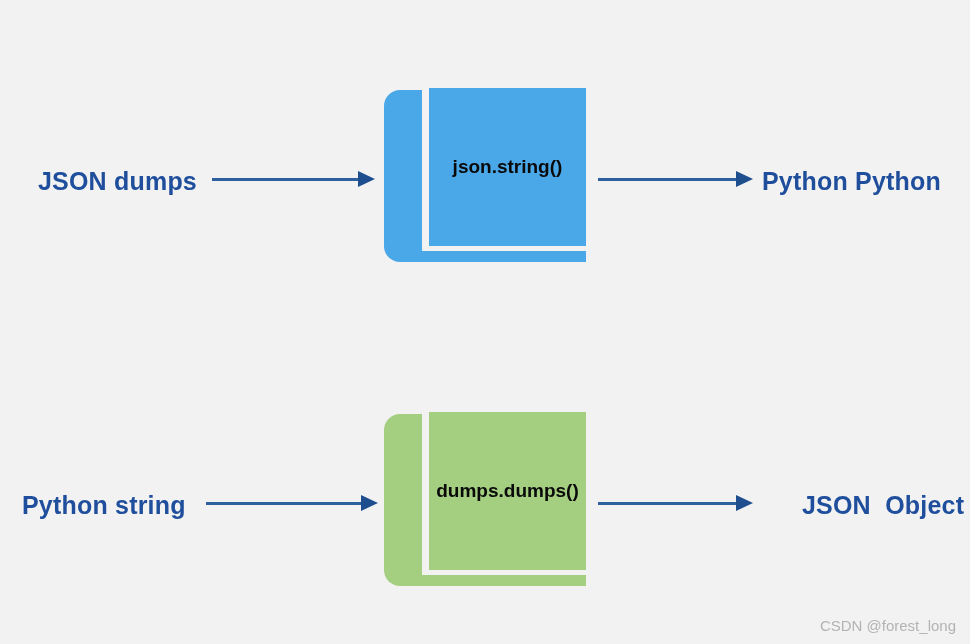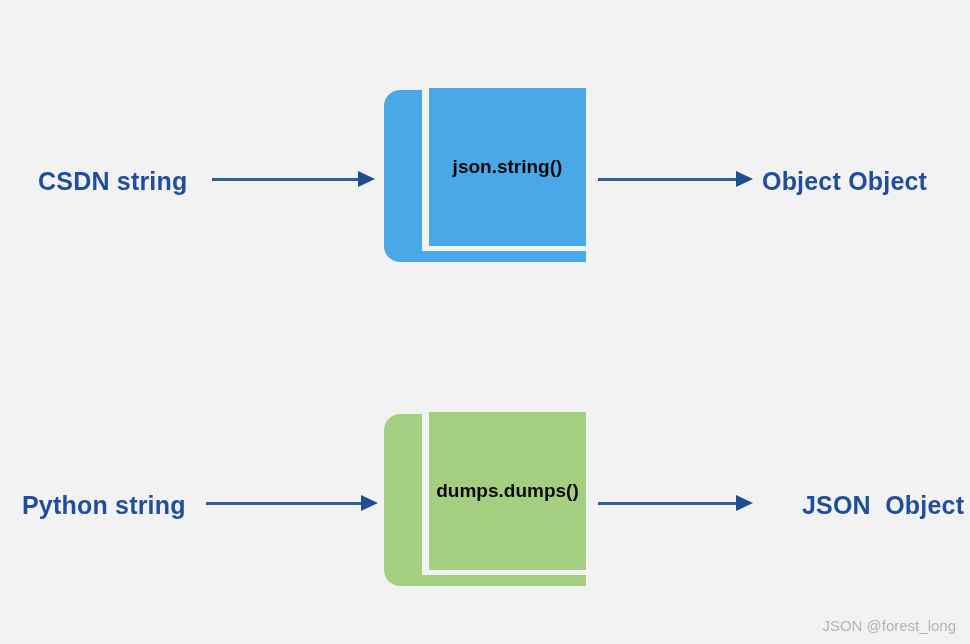--- a/index.html
+++ b/index.html
@@ -147,40 +147,40 @@
     white-space: pre;
   }
 </style>
 </head>
 <body>
 
 <div id="canvas">
 
   <div class="flow-row" id="row-loads">
 
-    <div class="side-label label-left" id="label-json-string">CSDN string</div>
+    <div class="side-label label-left" id="label-json-string">JSON dumps</div>
 
     <div class="arrow" id="arrow-in-loads">
       <div class="shaft"></div>
       <div class="head"></div>
     </div>
 
     <div class="book" id="book-loads">
       <div class="spine"></div>
       <div class="pages"></div>
       <div class="base"></div>
       <div class="fn-label">json.string()</div>
     </div>
 
     <div class="arrow" id="arrow-out-loads">
       <div class="shaft"></div>
       <div class="head"></div>
     </div>
 
-    <div class="side-label label-right" id="label-python-object">Object Object</div>
+    <div class="side-label label-right" id="label-python-object">Python Python</div>
   </div>
 
   <div class="flow-row" id="row-dumps">
 
     <div class="side-label label-left" id="label-python-string">Python string</div>
 
     <div class="arrow" id="arrow-in-dumps">
       <div class="shaft"></div>
       <div class="head"></div>
     </div>
@@ -193,15 +193,15 @@
     </div>
 
     <div class="arrow" id="arrow-out-dumps">
       <div class="shaft"></div>
       <div class="head"></div>
     </div>
 
     <div class="side-label label-right" id="label-json-object">JSON  Object</div>
   </div>
 
-  <div id="watermark">JSON @forest_long</div>
+  <div id="watermark">CSDN @forest_long</div>
 
 </div>
 
 </body></html>

